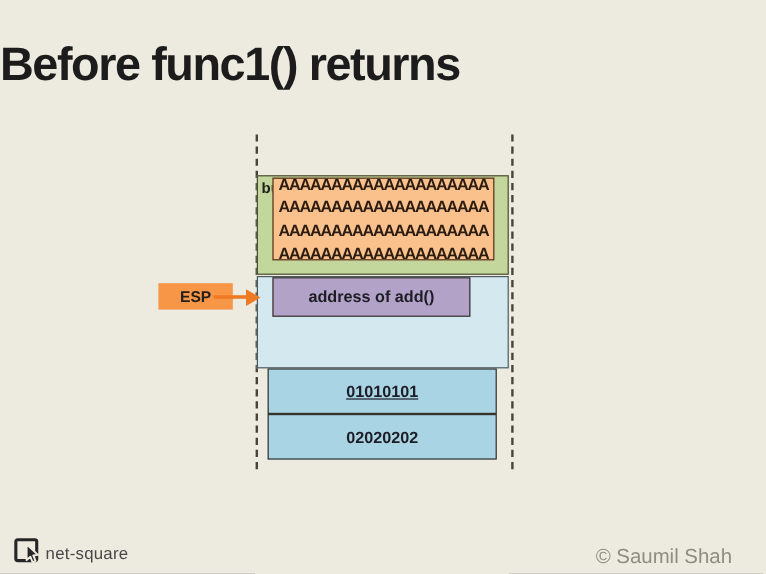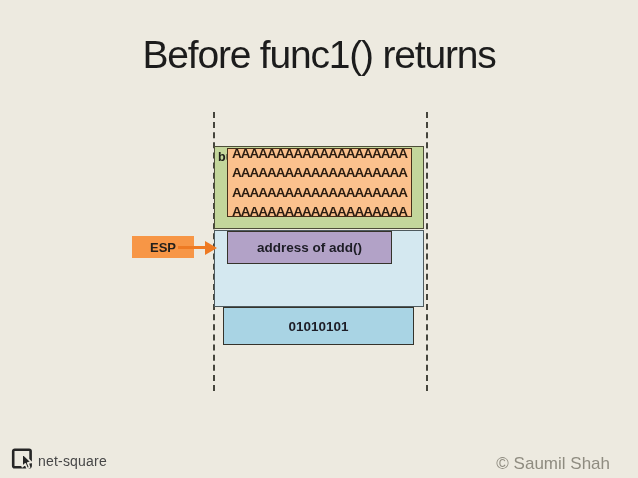--- a/index.html
+++ b/index.html
@@ -8,22 +8,21 @@
     background:#777;
   }
   .slide{
     position:relative;
     width:638px;height:478px;
     background:var(--background,#EDEAE0);
     overflow:hidden;
   }
   .title{
     position:absolute;left:0;top:33px;width:100%;
-    text-align:center;
-    font-size:39px;font-weight:400;letter-spacing:-1.2px;
+    font-size:39px;font-weight:700;letter-spacing:-1.2px;
     color:var(--title_text,#1C1C1C);
   }
   
   .dash{
     position:absolute;top:112px;height:279px;width:0;
     border-left:2px dashed #45453c;
   }
   .dash.left{left:213px;}
   .dash.right{left:426px;}
 
@@ -58,21 +57,21 @@
 
   
   .row{
     position:absolute;box-sizing:border-box;
     display:flex;align-items:center;justify-content:center;
     font-size:13.5px;font-weight:700;color:#1d1d26;
     border:1.5px solid #35332b;
   }
   .row.purple{left:227px;top:231px;width:165px;height:33px;background:var(--row_purple,#B2A2C7);}
   .row.teal{left:227px;top:268px;width:185px;height:38px;background:var(--row_teal,#45ABC6);}
-  .row.blue1{left:223px;top:307px;width:191px;height:38px;background:var(--row_lightblue,#A9D4E4);}
+  .row.blue1{left:223px;top:307px;width:191px;height:38px;background:var(--row_lightblue,#A9D4E4);text-decoration:underline;}
   .row.blue2{left:223px;top:345px;width:191px;height:38px;background:var(--row_lightblue,#A9D4E4);}
 
   
   .esp-box{
     position:absolute;left:132px;top:236px;width:62px;height:22px;
     background:var(--esp_fill,#F79646);
     display:flex;align-items:center;justify-content:center;
     font-size:13px;font-weight:700;color:#23201c;
   }
   .esp-arrow-shaft{
@@ -115,20 +114,21 @@
 
   <div class="buffer-box">
     <span>AAAAAAAAAAAAAAAAAAAA</span>
     <span>AAAAAAAAAAAAAAAAAAAA</span>
     <span>AAAAAAAAAAAAAAAAAAAA</span>
     <span>AAAAAAAAAAAAAAAAAAAA</span>
   </div>
 
   <div class="row purple">address of add()</div>
   <div class="row blue1">01010101</div>
+  <div class="row blue2">02020202</div>
 
   <div class="esp-box">ESP</div>
   <div class="esp-arrow-shaft"></div>
   <div class="esp-arrow-head"></div>
 
   <div class="footer-logo">
     <svg viewBox="0 0 24 24" width="24" height="24" aria-hidden="true">
       <rect x="3.2" y="2.8" width="17.4" height="17.4" rx="1.5" fill="none" stroke="#262626" stroke-width="2.6"></rect>
       <polygon points="12.2,6.5 12.2,19.8 15.3,16.9 17.2,21.6 19.6,20.4 17.7,15.9 21.6,15.4" fill="#262626" stroke="#EDEAE0" stroke-width="1.6" stroke-linejoin="round"></polygon>
     </svg>

